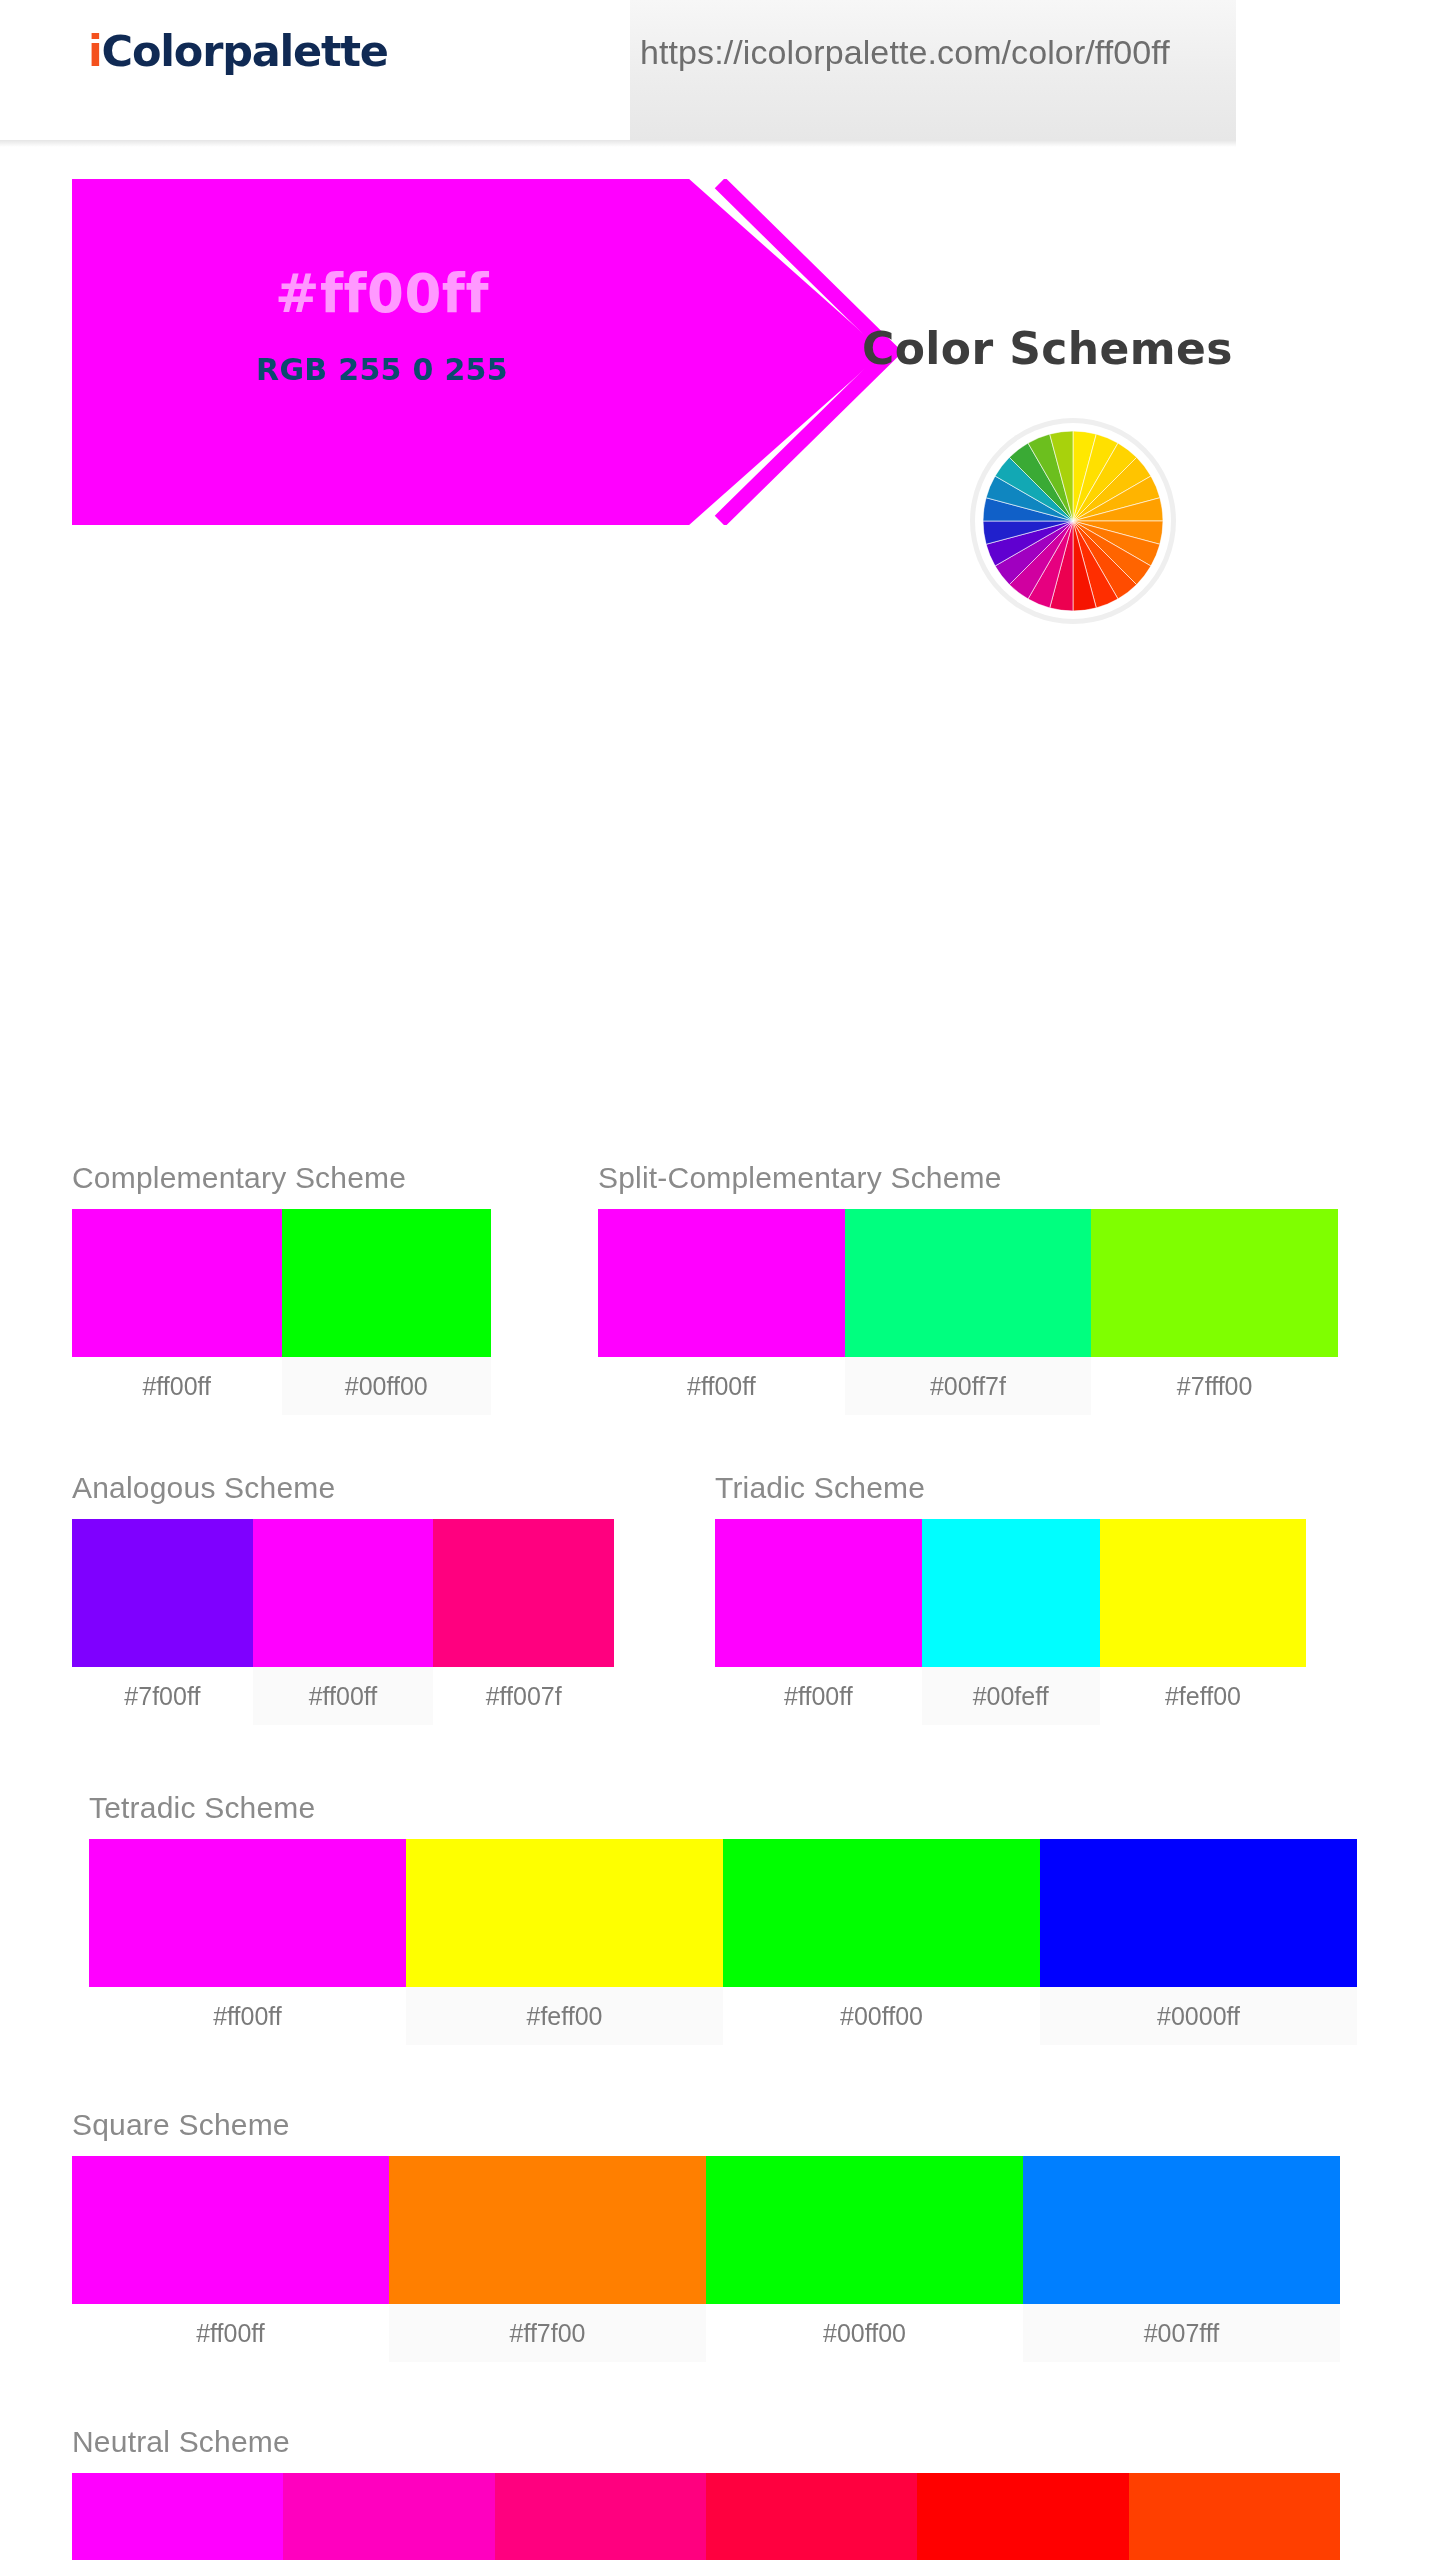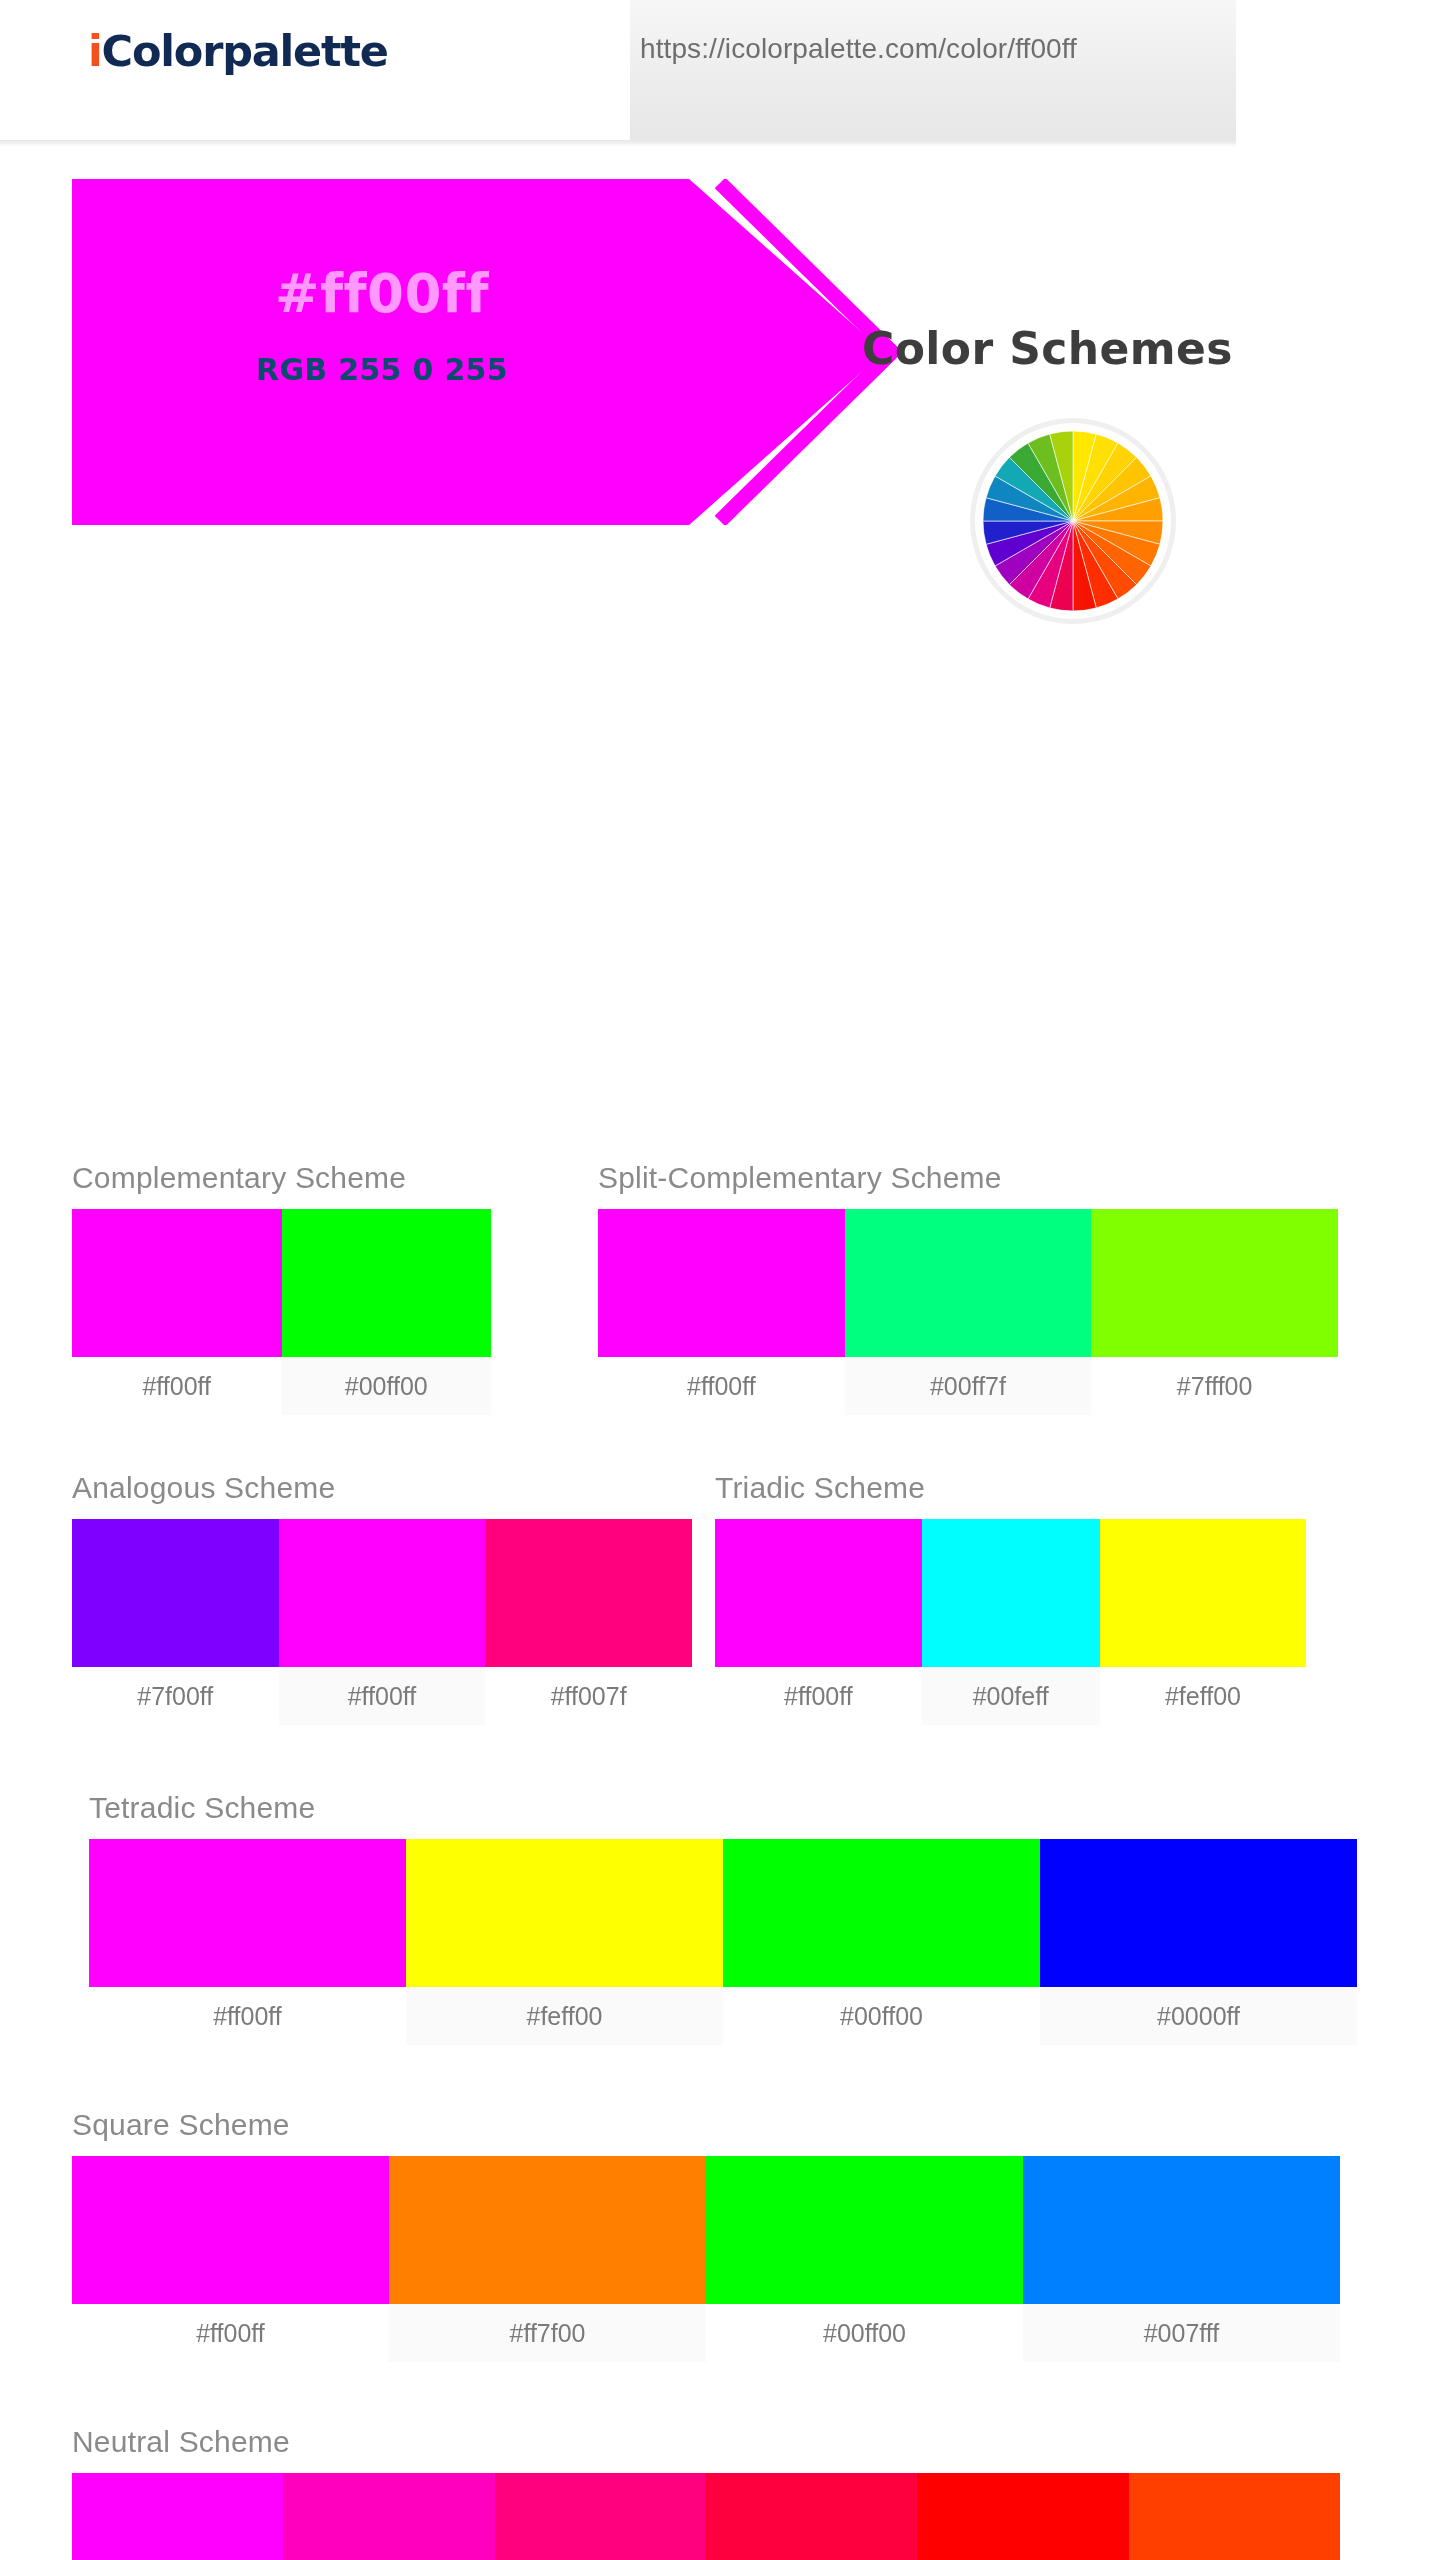--- a/index.html
+++ b/index.html
@@ -42,21 +42,21 @@
     letter-spacing: -1.2px;
     white-space: nowrap;
     z-index: 4;
   }
   .logo .logo-i { color: #f4511e; }
   .logo .logo-rest { color: #102a54; }
 
   .header-url {
     position: absolute;
     left: 640px; top: 33px;
-    font-size: 28px;
+    font-size: 34px;
     color: #6e6e6e;
     font-family: "Liberation Sans", sans-serif;
     letter-spacing: 0.1px;
     z-index: 4;
   }
 
   
   .hero {
     position: relative;
     width: 1440px;
@@ -259,21 +259,21 @@
             <div class="swatch-name">#00ff7f</div>
           </div>
           <div class="swatch" style="width: 246.667px;">
             <div class="swatch-color" style="background: rgb(127, 255, 0); height: 148px;"></div>
             <div class="swatch-name">#7fff00</div>
           </div>
         </div>
       </div>
     </div>
     <div class="scheme-row" style="left: 72px; top: 930px;">
-      <div class="scheme-block" style="width: 620px;">
+      <div class="scheme-block" style="width: 542px;">
         <div class="scheme-label">Analogous Scheme</div>
         <div class="swatch-strip">
           <div class="swatch" style="width: 206.667px;">
             <div class="swatch-color" style="background: rgb(127, 0, 255); height: 148px;"></div>
             <div class="swatch-name">#7f00ff</div>
           </div>
           <div class="swatch alt" style="width: 206.667px;">
             <div class="swatch-color" style="background: rgb(255, 0, 255); height: 148px;"></div>
             <div class="swatch-name">#ff00ff</div>
           </div>

